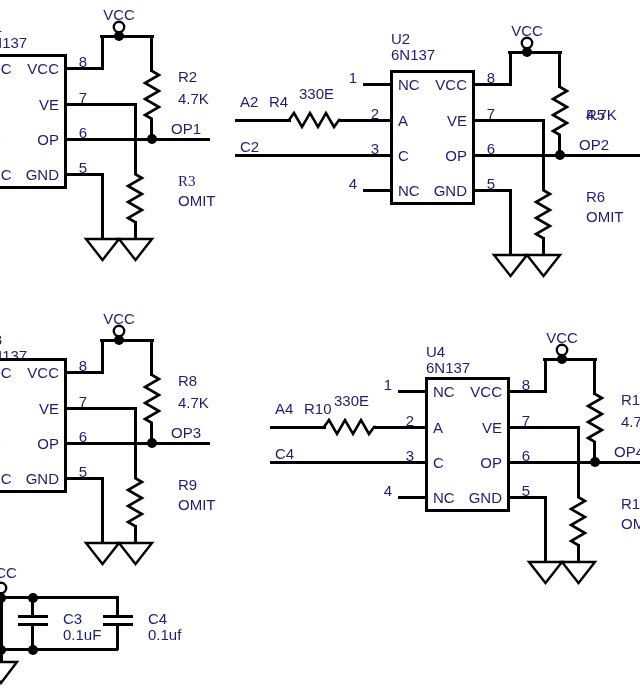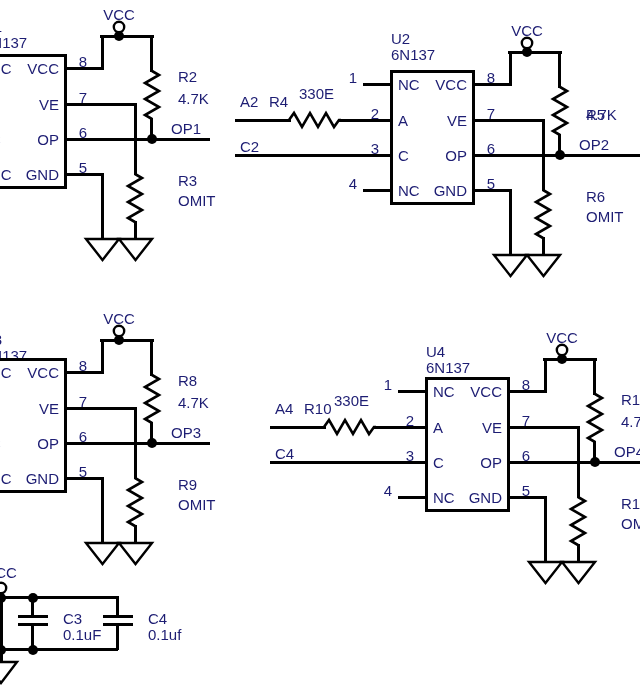--- a/index.html
+++ b/index.html
@@ -109,21 +109,21 @@
     <div class="pname rgt" style="left:27px;top:113px;width:50px;">GND</div>
 
     <div class="pnum" style="left:94px;top:1px;">8</div>
     <div class="pnum" style="left:94px;top:37px;">7</div>
     <div class="pnum" style="left:94px;top:72px;">6</div>
     <div class="pnum" style="left:94px;top:107px;">5</div>
 
     <div class="txt" style="left:196px;top:15px;">R2</div>
     <div class="txt" style="left:196px;top:37px;">4.7K</div>
     <div class="txt" style="left:189px;top:67px;">OP1</div>
-    <div class="txt" style="left:196px;top:119px;">R3</div>
+    <div class="txt" style="left:196px;top:119px;font-family:Liberation Serif, serif;">R3</div>
     <div class="txt" style="left:196px;top:139px;">OMIT</div>
   </div>
 
   <div class="cell" style="left: 390px; top: 70px;">
 
     <div class="txt ref-block" style="left: 1px; top: -39px;">
       <div>U2</div>
       <div>6N137</div>
     </div>
 

